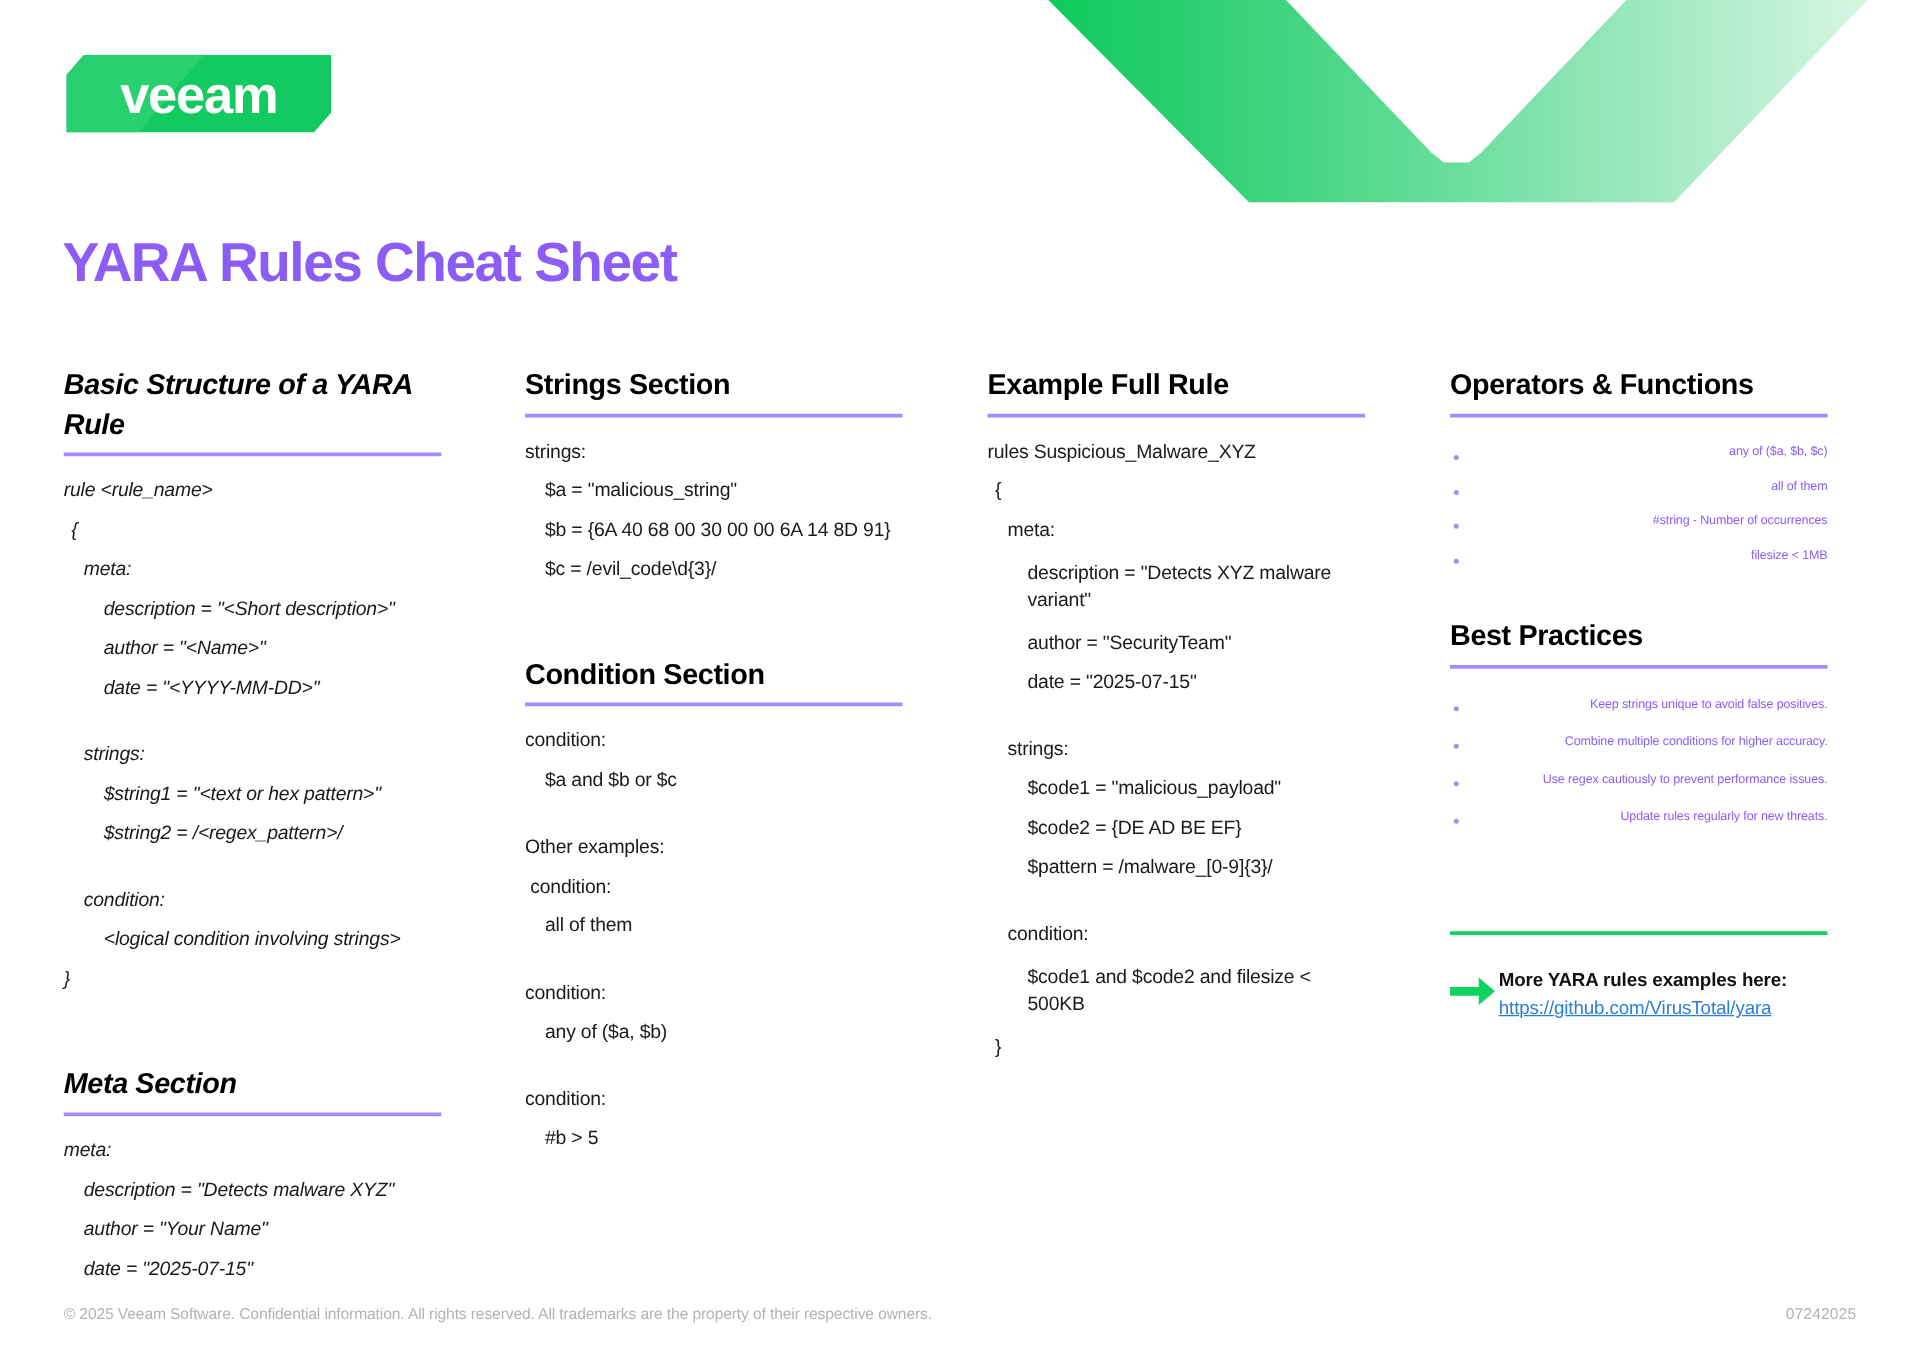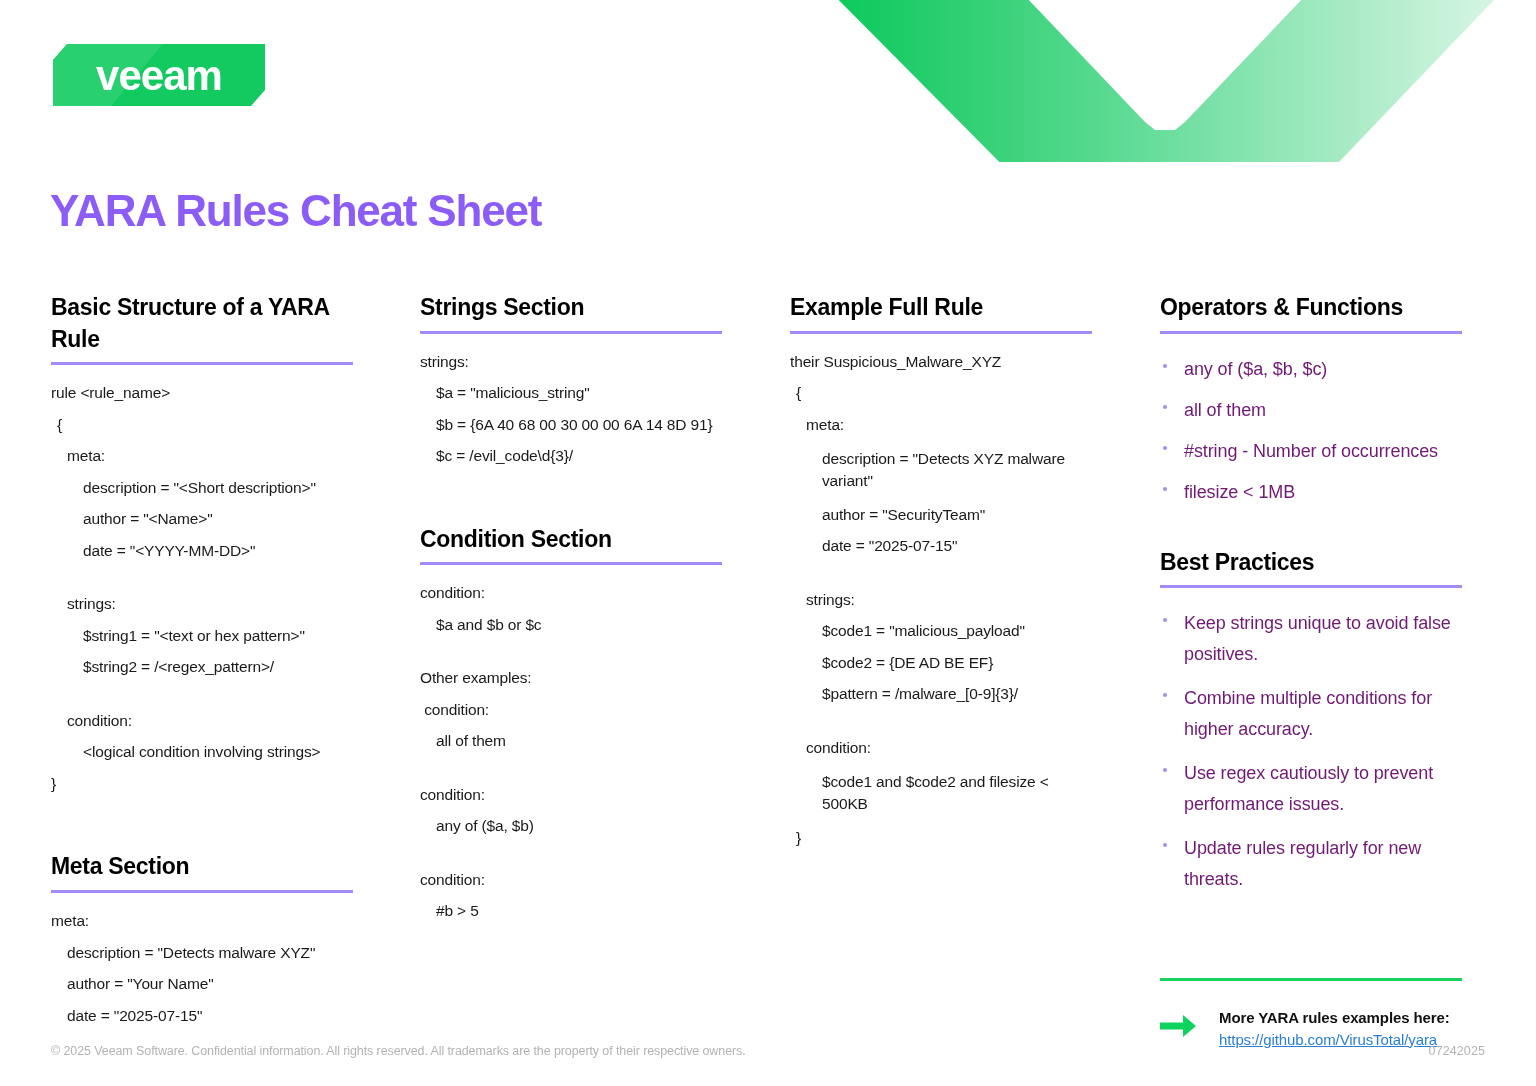--- a/index.html
+++ b/index.html
@@ -45,21 +45,21 @@
   .columns{
     position:absolute;
     left:0;top:292px;
     width:1536px;
   }
   .col{
     position:absolute;
     top:0;
     width:302px;
   }
-  .col-1{left:51px;}
+  .col-1{left:51px;font-style:italic;}
   .col-2{left:420px;}
   .col-3{left:790px;}
   .col-4{left:1160px;}
 
   .section{ margin-bottom:0; }
 
   .section-title{
     font-size:23px;
     font-weight:700;
     color:#000000;
@@ -94,25 +94,26 @@
 
   
   ul.bullets{
     list-style:none;
     margin:0;
     padding:0;
   }
   ul.bullets li{
     position:relative;
     padding-left:24px;
-    font-size:18px;
+    font-size:10px;
     line-height:1.68;
-    color:#701a75;
+    color:#8b5cf6;
     margin-bottom:11px;
     letter-spacing:-0.1px;
+    text-align:right;
   }
   ul.bullets li:before{
     content:"";
     position:absolute;
     left:3px;top:10px;
     width:4px;height:4px;
     border-radius:50%;
     background:#a58bfa;
   }
   ul.bullets.practices li{ margin-bottom:13px; line-height:1.72; }
@@ -121,21 +122,21 @@
   .more-divider{
     height:3px;
     background:#19d25e;
     width:302px;
     margin-top:42px;
     margin-bottom:26px;
   }
   .more-row{
     display:flex;
     align-items:flex-start;
-    gap:23px;
+    gap:3px;
   }
   .arrow-icon{
     flex:0 0 auto;
     width:36px;height:26px;
     margin-top:6px;
   }
   .arrow-icon svg{display:block;}
   .more-text{ padding-top:0; }
   .more-label{
     font-size:15px;
@@ -260,21 +261,21 @@
         <div class="code-line i0 blank"></div>
         <div class="code-line i0">condition:</div>
         <div class="code-line i2">#b &gt; 5</div>
         <div class="block-gap-lg"></div>
       </div>
     </div>
   <div class="col col-3">
       <div class="section">
         <div class="section-title">Example Full Rule</div>
         <div class="section-rule"></div>
-        <div class="code-line i0">their Suspicious_Malware_XYZ</div>
+        <div class="code-line i0">rules Suspicious_Malware_XYZ</div>
         <div class="code-line i1">{</div>
         <div class="code-line i2">meta:</div>
         <div class="code-line i3" style="line-height: 1.38; text-indent: 0px;">description = "Detects XYZ malware variant"</div>
         <div class="code-line i3">author = "SecurityTeam"</div>
         <div class="code-line i3">date = "2025-07-15"</div>
         <div class="code-line i0 blank"></div>
         <div class="code-line i2">strings:</div>
         <div class="code-line i3">$code1 = "malicious_payload"</div>
         <div class="code-line i3">$code2 = {DE AD BE EF}</div>
         <div class="code-line i3">$pattern = /malware_[0-9]{3}/</div>

